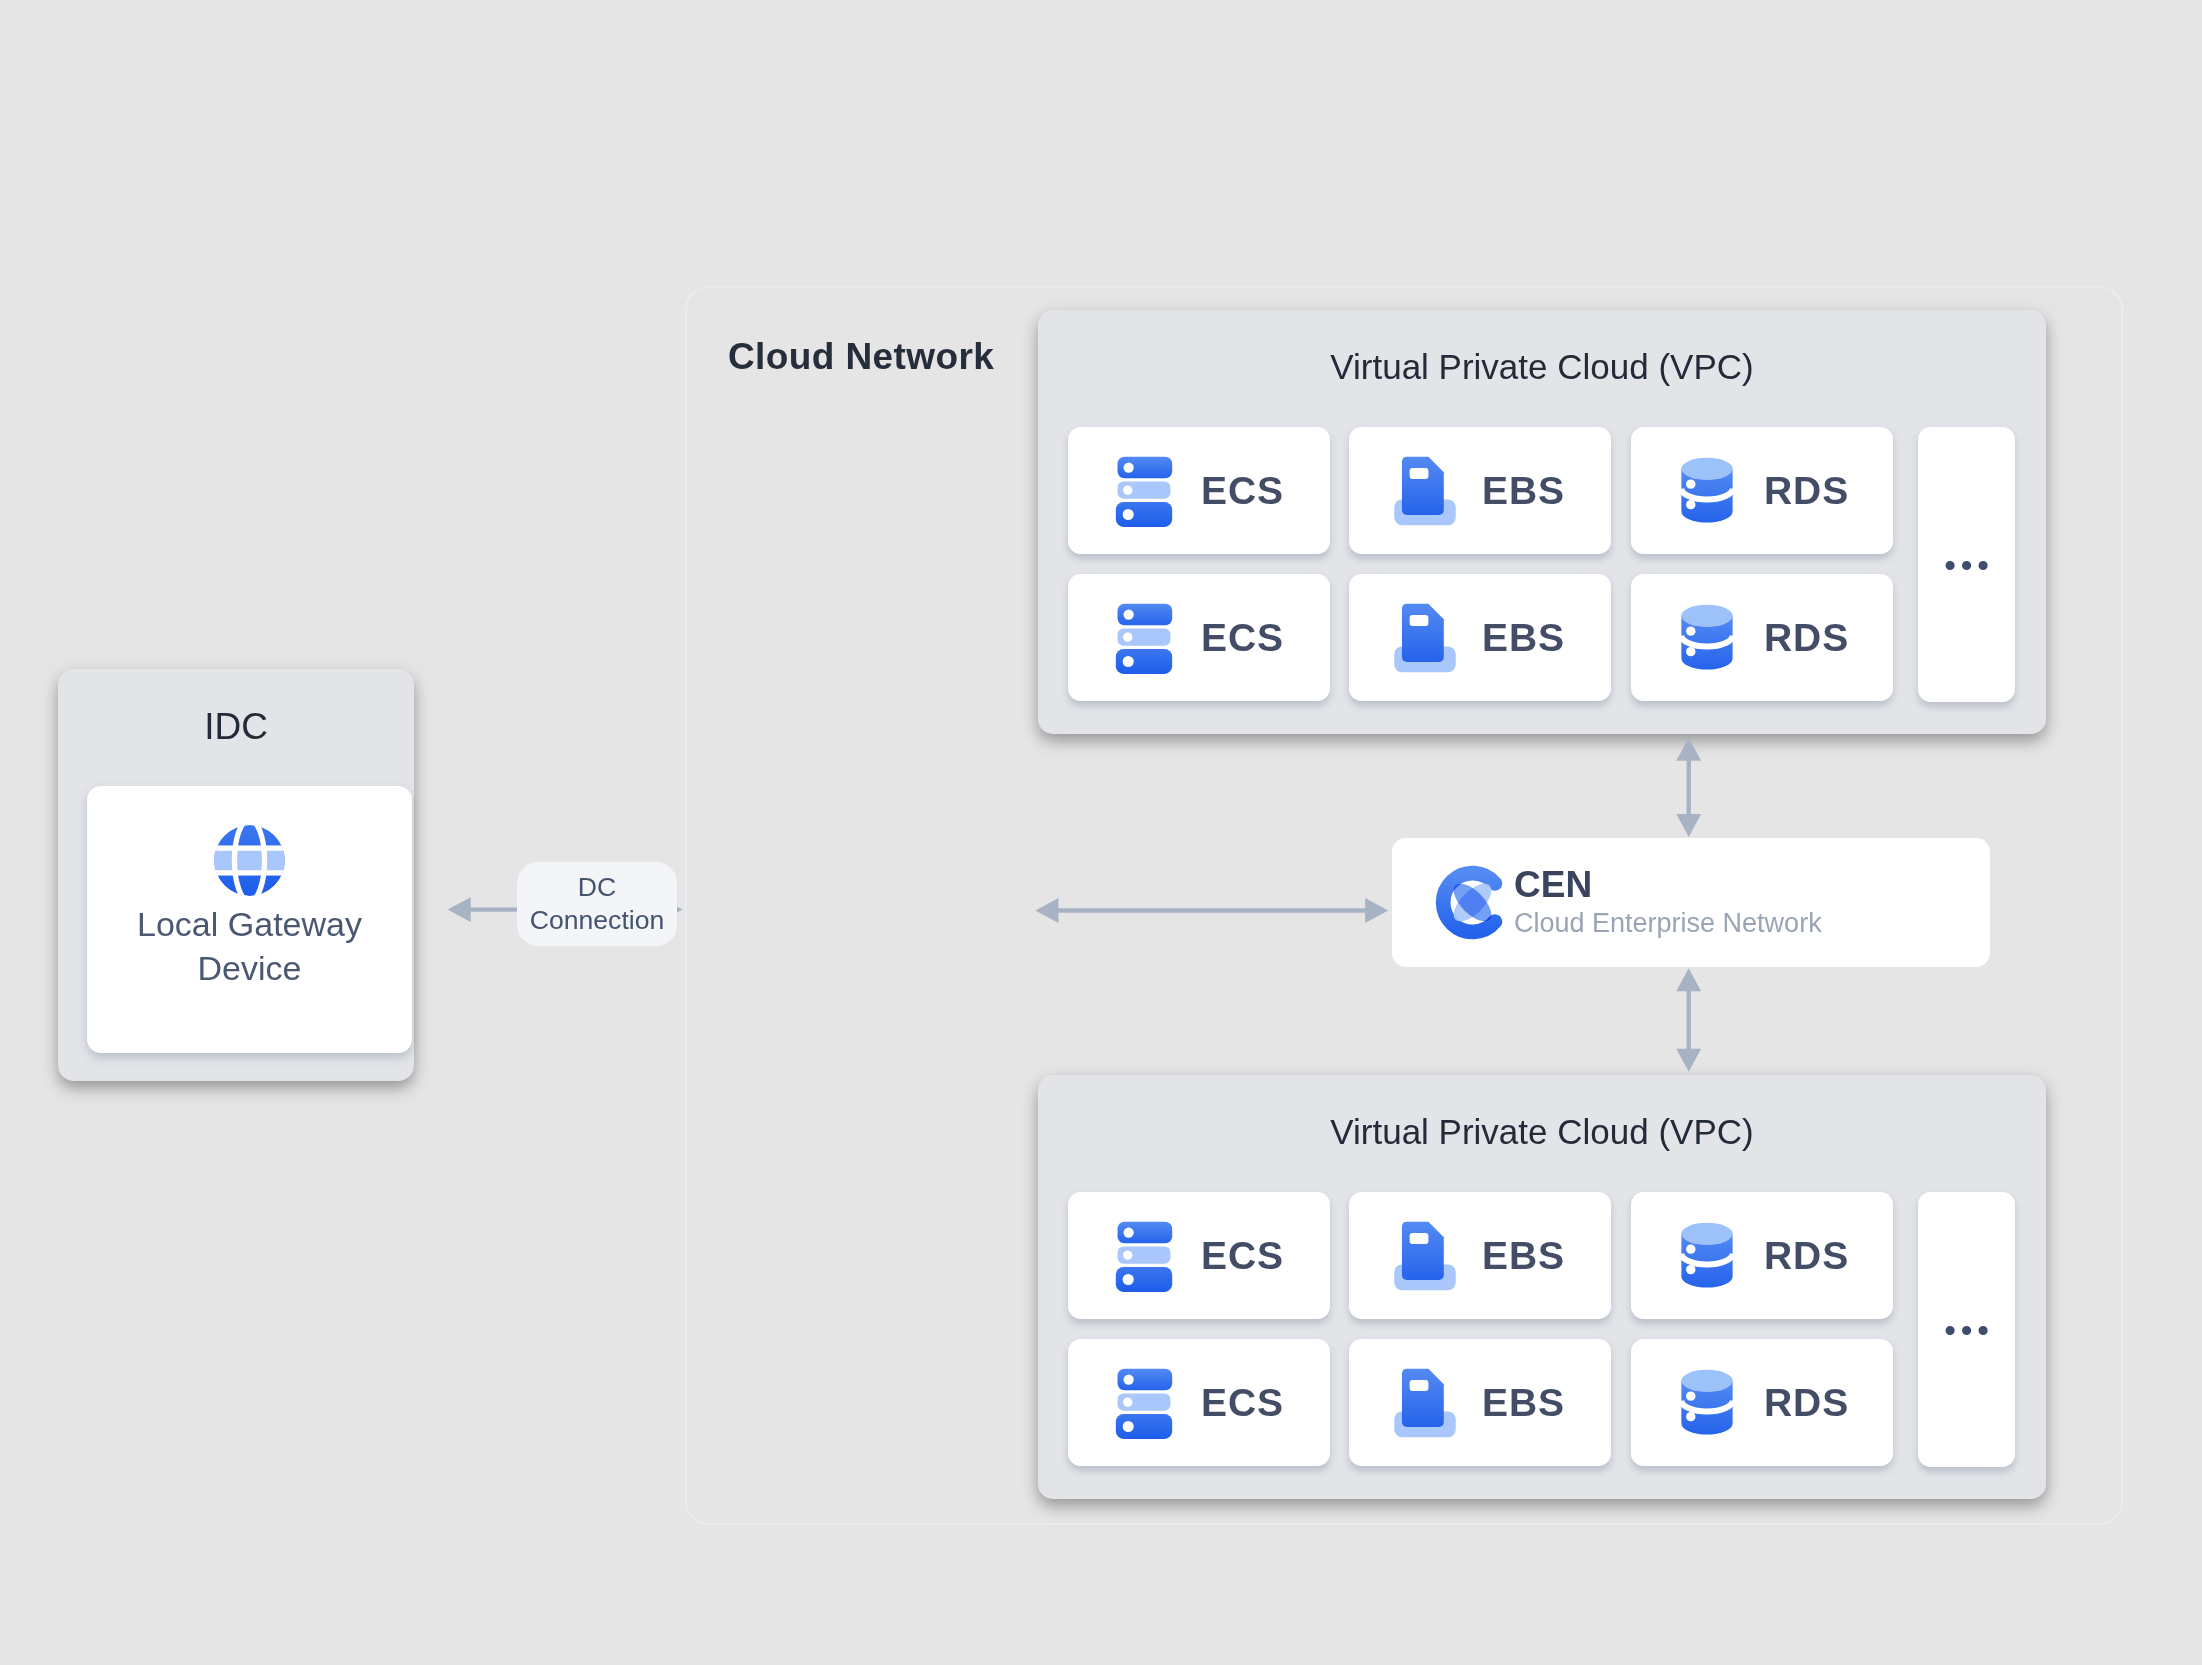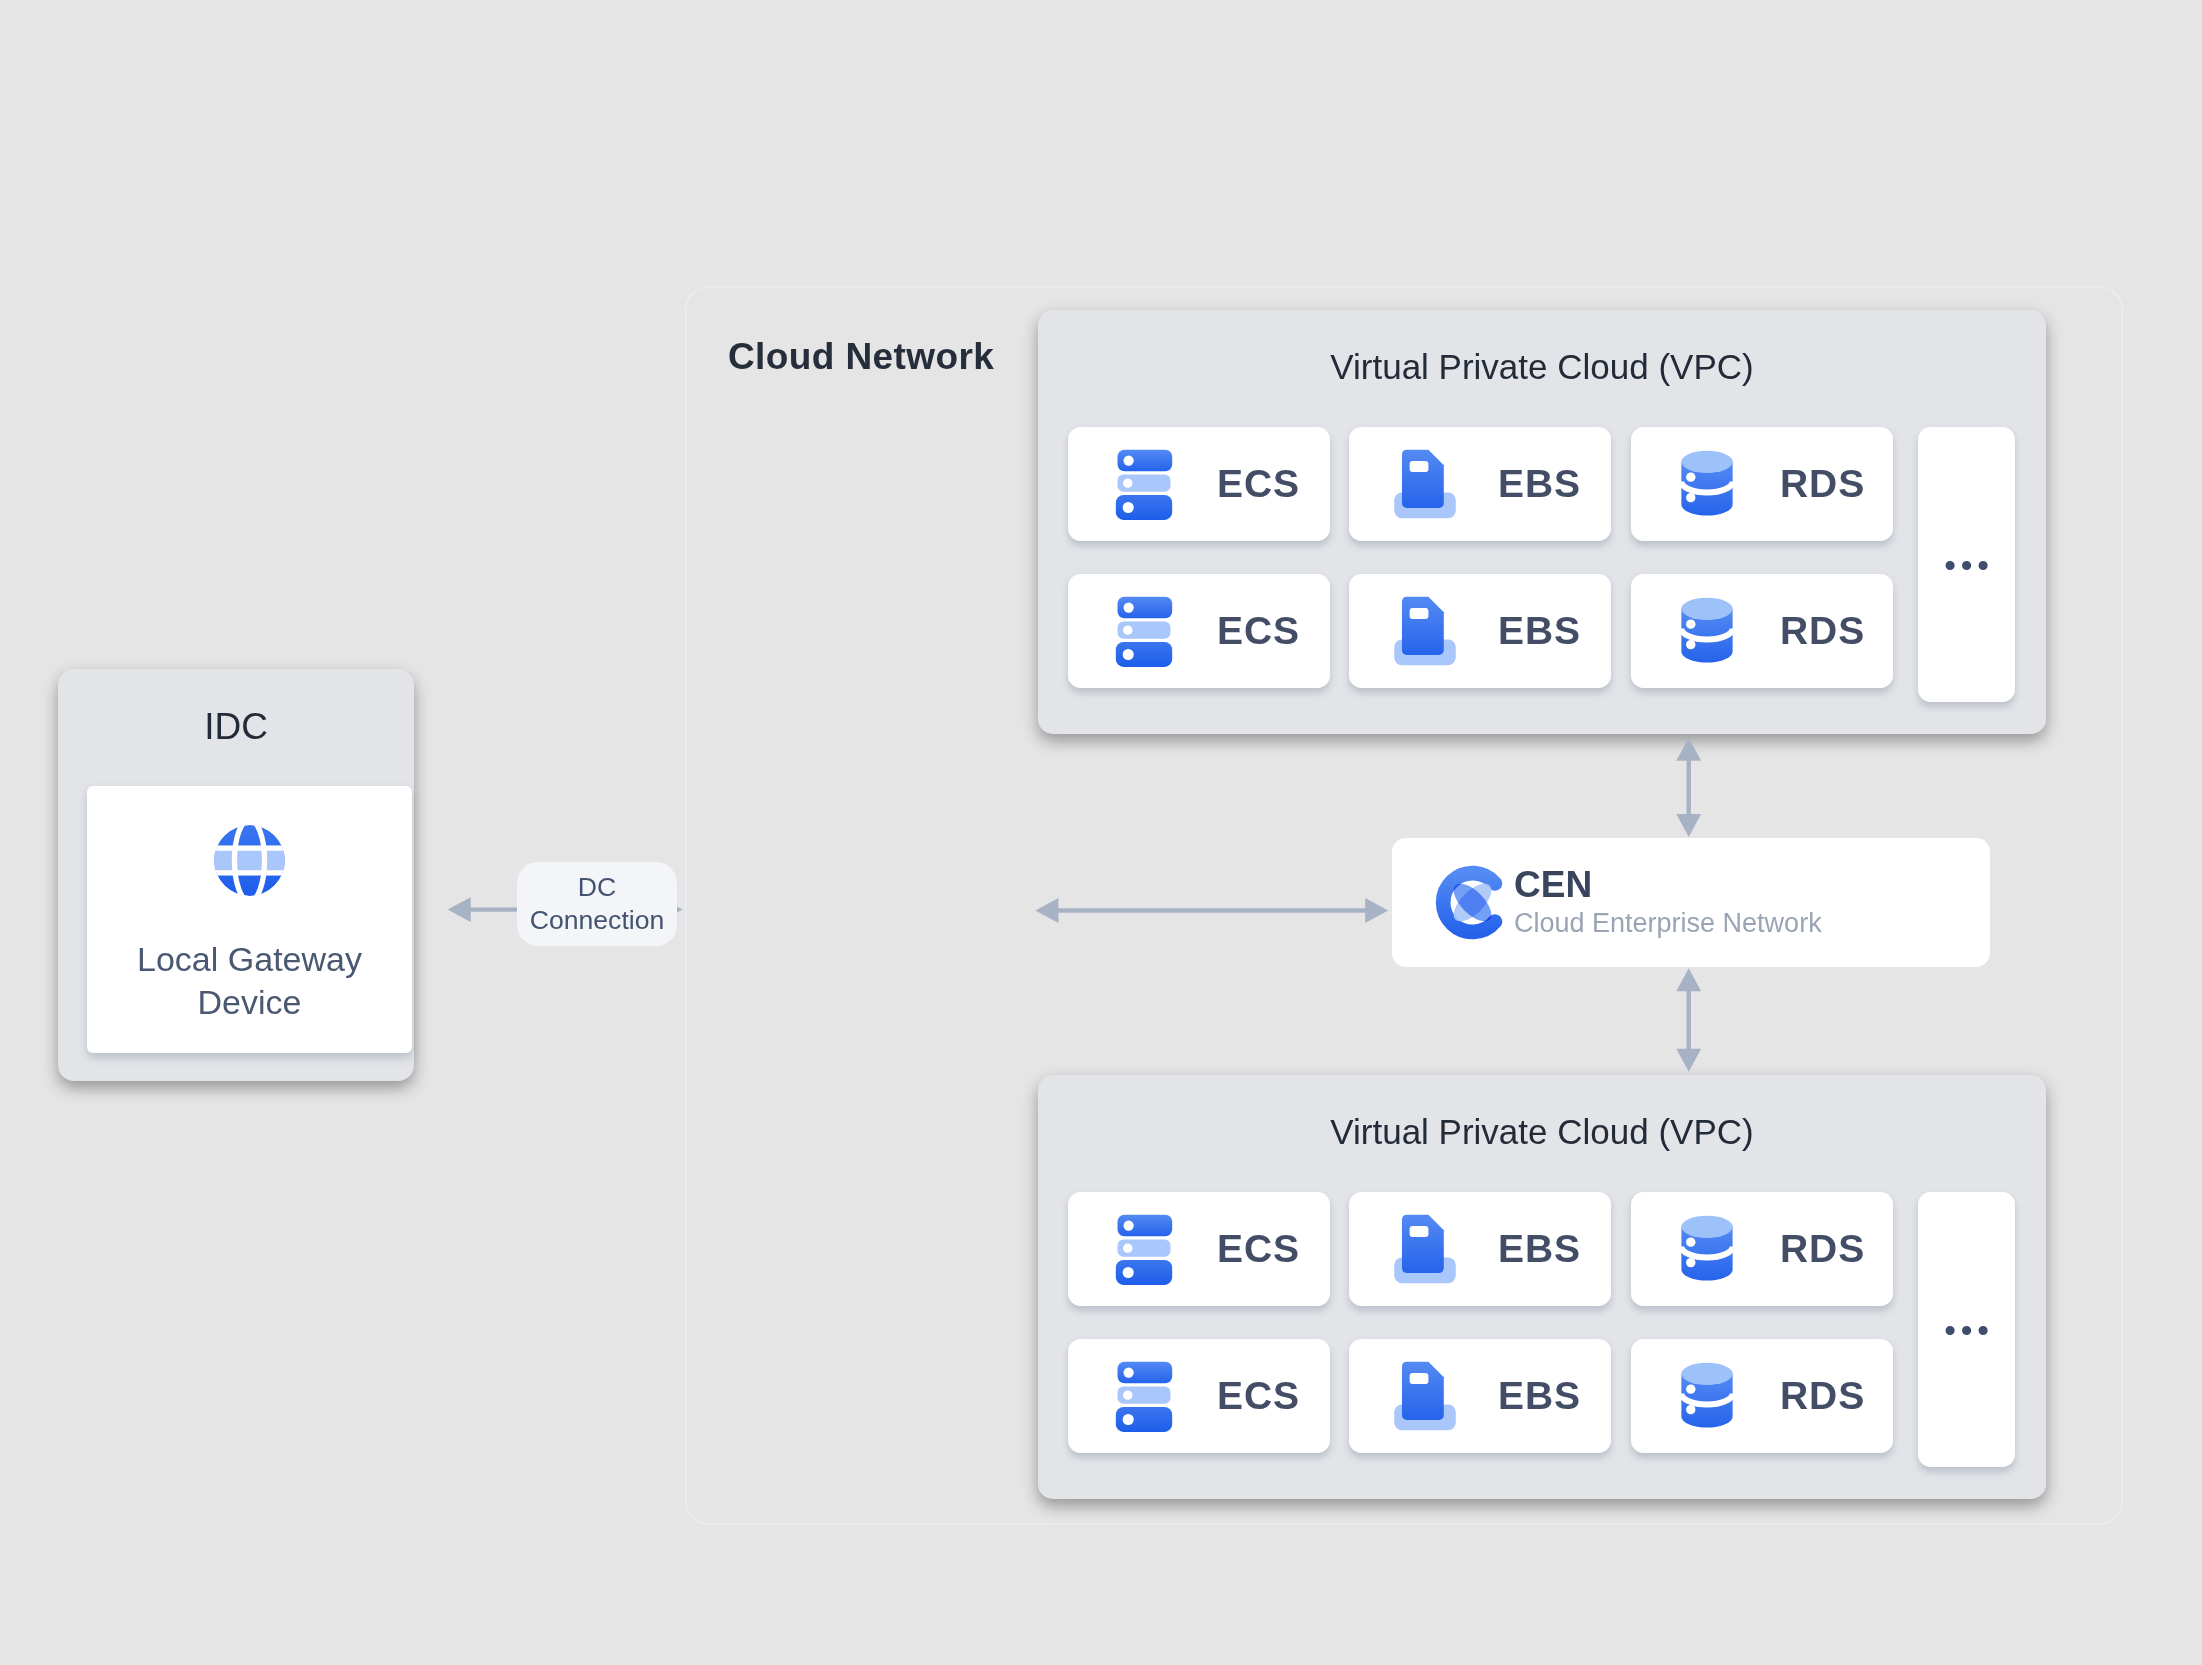--- a/index.html
+++ b/index.html
@@ -12,23 +12,23 @@
   .cn-label{position:absolute;left:41px;top:48px;font-size:37px;font-weight:600;
     color:#262D3B;letter-spacing:0.4px;}
 
   
   .gray-box{position:absolute;background:#E2E4E8;border-radius:16px;z-index:2;
     box-shadow:0 7px 16px rgba(0,0,0,.35);}
   .box-title{width:100%;text-align:center;font-size:37px;font-weight:500;
     color:#242B38;line-height:1.32;}
 
   
-  .white-card{position:absolute;background:#fff;border-radius:6px;
+  .white-card{position:absolute;background:#fff;border-radius:14px;
     box-shadow:0 4.4px 8px rgba(104,114,136,.30);
-    display:flex;flex-direction:column;align-items:center;justify-content:space-between;
+    display:flex;flex-direction:column;align-items:center;
     box-sizing:border-box;}
   .card-label{font-size:34px;font-weight:500;color:#4A5872;text-align:center;line-height:1.28;}
 
   
   .idc{left:58px;top:669px;width:356px;height:412px;padding-top:34px;box-sizing:border-box;}
   .idc .white-card{left:29px;top:117px;width:325px;height:267px;padding:32px 16px 28px;}
 
   
   .dc-pill{position:absolute;left:485px;top:862px;width:160px;height:84px;
     background:#F3F5F8;border-radius:21px;z-index:6;
@@ -47,23 +47,23 @@
   .cen-icon svg{width:83px;height:89px;display:block;}
   .cen-title{font-size:37px;font-weight:700;color:#39455C;line-height:1.15;}
   .cen-sub{font-size:27px;font-weight:400;color:#9AA4B4;line-height:1.25;}
 
   
   .vpc{left:1038px;width:1008px;height:424px;border-radius:15px;}
   .vpc-top{top:310px;}
   .vpc-bottom{top:1075px;}
   .vpc-title{position:absolute;top:37px;width:100%;text-align:center;font-size:35px;
     font-weight:500;color:#242B38;}
-  .svc-card{position:absolute;width:262px;height:114px;background:#fff;border-radius:12.4px;
+  .svc-card{position:absolute;width:262px;height:127px;background:#fff;border-radius:12.4px;
     box-shadow:0 4.4px 7px rgba(104,114,136,.30);display:flex;align-items:center;
-    padding-left:35px;box-sizing:border-box;gap:32px;}
+    padding-left:35px;box-sizing:border-box;gap:16px;}
   .svc-icon svg{width:82px;height:82px;display:block;}
   .svc-label{font-size:39px;font-weight:700;color:#434E66;letter-spacing:0.9px;}
   .more-card{position:absolute;left:880px;top:117px;width:97px;height:275px;background:#fff;
     border-radius:12.4px;box-shadow:0 4.4px 7px rgba(104,114,136,.30);
     display:flex;align-items:center;justify-content:center;}
   .more-dots{font-size:32px;font-weight:700;color:#3D4D6E;letter-spacing:5.3px;
     text-indent:5.3px;line-height:1;}
 
   
   .p-r0c0{left:30px;top:117px;} .p-r0c1{left:311px;top:117px;} .p-r0c2{left:593px;top:117px;}

